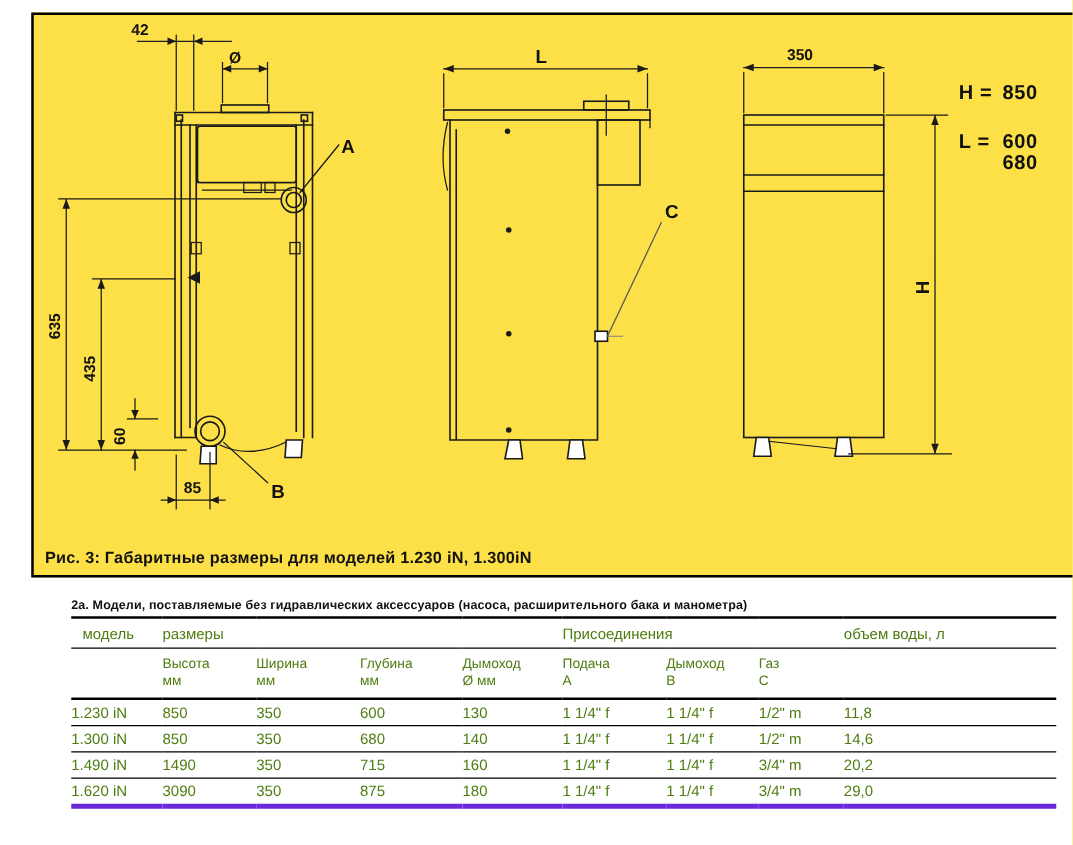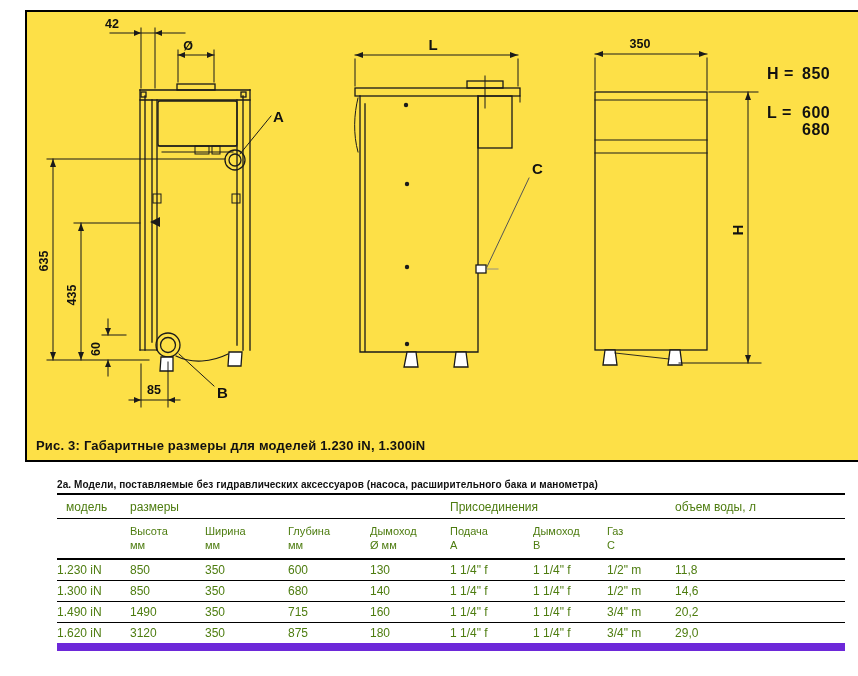--- a/index.html
+++ b/index.html
@@ -23,21 +23,21 @@
   .table-title{font-size:10px;font-weight:bold;margin:0 0 3px 0;white-space:nowrap;letter-spacing:.1px;}
   table.spec{
     width:788px;border-collapse:collapse;table-layout:fixed;
     font-size:12px;color:#4d7c0f;
   }
   table.spec th,table.spec td{font-weight:normal;padding:0;text-align:left;vertical-align:middle;}
   tr.h1 th{border-top:2px solid #000;border-bottom:1px solid #000;height:23px;font-size:12px;}
   tr.h1 th.th-model{text-align:left;padding-left:9px;}
   tr.h2 th{border-bottom:2px solid #000;height:34px;font-size:11px;line-height:14px;padding:2px 0 3px 0;}
   tbody td{border-bottom:1px solid #000;height:20px;}
-  tbody tr:last-child td{border-bottom:8px solid #6d28d9;}
+  tbody tr:last-child td{border-bottom:4px solid #6d28d9;}
   td.c-model{text-align:left;padding-left:9px;}
   td.c-vol,th.th-volpad{padding-right:42px;}
 </style>
 </head>
 <body>
 
 <div class="figure-box">
   <svg width="834" height="448" viewBox="0 0 834 448">
 
     <g stroke="#1a1a1a" stroke-width="1.3" fill="none" stroke-linecap="square">
@@ -236,21 +236,21 @@
         <td>350</td>
         <td>715</td>
         <td>160</td>
         <td>1 1/4" f</td>
         <td>1 1/4" f</td>
         <td>3/4" m</td>
         <td class="c-vol">20,2</td>
       </tr>
       <tr>
         <td class="c-model">1.620 iN</td>
-        <td>3120</td>
+        <td>3090</td>
         <td>350</td>
         <td>875</td>
         <td>180</td>
         <td>1 1/4" f</td>
         <td>1 1/4" f</td>
         <td>3/4" m</td>
         <td class="c-vol">29,0</td>
       </tr>
     </tbody>
   </table>

